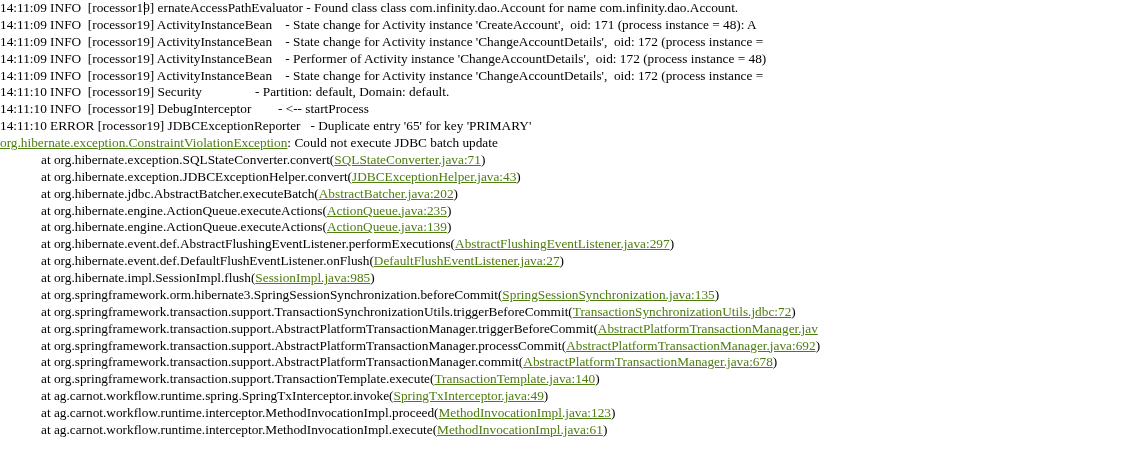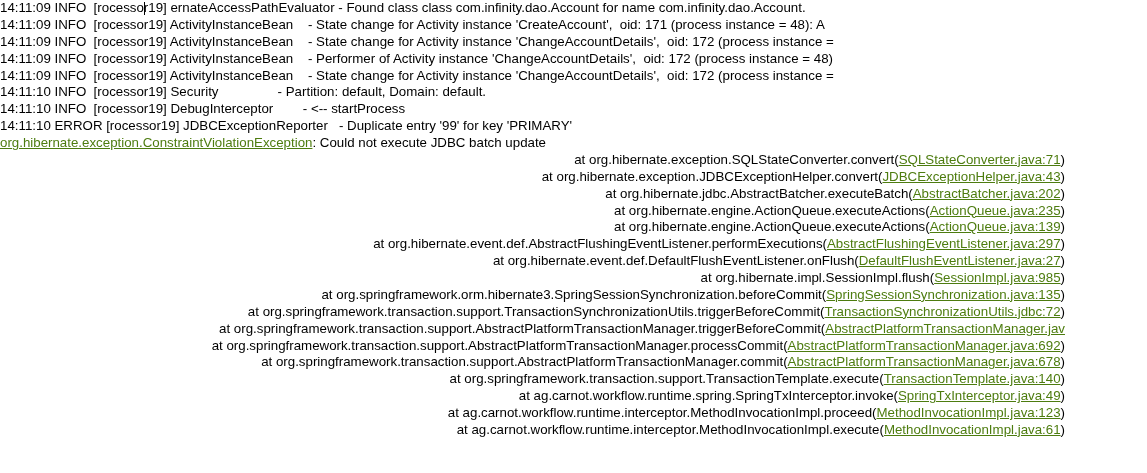--- a/index.html
+++ b/index.html
@@ -2,44 +2,44 @@
 <html><head>
 <meta charset="utf-8">
 <style>
   html,body{margin:0;padding:0;background:#ffffff;}
   #console{
     position:relative;
     width:1065px;height:473px;
     overflow:hidden;
     background:#ffffff;
     color:#000000;
-    font-family:Liberation Sans, sans-serif;
+    font-family:Liberation Serif, serif;
     font-size:13.3px;
     line-height:16.89px;
   }
   .line{white-space:pre;height:16.89px;}
-  .stack{padding-left:57px;text-align:right;}
+  .stack{padding-left:41px;}
   .loc,.exc-link{color:#4d7c0f;text-decoration:underline;cursor:pointer;}
   #caret{
     position:absolute;left:144px;top:2px;width:1px;height:13px;
     background:#000000;
   }
 </style>
 </head>
 <body>
 
 <div id="console">
   <div class="line">14:11:09 INFO  [rocessor19] ernateAccessPathEvaluator - Found class class com.infinity.dao.Account for name com.infinity.dao.Account.</div>
   <div class="line">14:11:09 INFO  [rocessor19] ActivityInstanceBean    - State change for Activity instance 'CreateAccount',  oid: 171 (process instance = 48): A</div>
   <div class="line">14:11:09 INFO  [rocessor19] ActivityInstanceBean    - State change for Activity instance 'ChangeAccountDetails',  oid: 172 (process instance = </div>
   <div class="line">14:11:09 INFO  [rocessor19] ActivityInstanceBean    - Performer of Activity instance 'ChangeAccountDetails',  oid: 172 (process instance = 48)</div>
   <div class="line">14:11:09 INFO  [rocessor19] ActivityInstanceBean    - State change for Activity instance 'ChangeAccountDetails',  oid: 172 (process instance = </div>
   <div class="line">14:11:10 INFO  [rocessor19] Security                - Partition: default, Domain: default.</div>
   <div class="line">14:11:10 INFO  [rocessor19] DebugInterceptor        - &lt;-- startProcess</div>
-  <div class="line">14:11:10 ERROR [rocessor19] JDBCExceptionReporter   - Duplicate entry '99' for key 'PRIMARY'</div>
+  <div class="line">14:11:10 ERROR [rocessor19] JDBCExceptionReporter   - Duplicate entry '65' for key 'PRIMARY'</div>
 
   <div class="line"><a class="exc-link">org.hibernate.exception.ConstraintViolationException</a><span>: Could not execute JDBC batch update</span></div>
 
   <div class="line stack"><span>at org.hibernate.exception.SQLStateConverter.convert(</span><a class="loc">SQLStateConverter.java:71</a><span>)</span></div>
   <div class="line stack"><span>at org.hibernate.exception.JDBCExceptionHelper.convert(</span><a class="loc">JDBCExceptionHelper.java:43</a><span>)</span></div>
   <div class="line stack"><span>at org.hibernate.jdbc.AbstractBatcher.executeBatch(</span><a class="loc">AbstractBatcher.java:202</a><span>)</span></div>
   <div class="line stack"><span>at org.hibernate.engine.ActionQueue.executeActions(</span><a class="loc">ActionQueue.java:235</a><span>)</span></div>
   <div class="line stack"><span>at org.hibernate.engine.ActionQueue.executeActions(</span><a class="loc">ActionQueue.java:139</a><span>)</span></div>
   <div class="line stack"><span>at org.hibernate.event.def.AbstractFlushingEventListener.performExecutions(</span><a class="loc">AbstractFlushingEventListener.java:297</a><span>)</span></div>
   <div class="line stack"><span>at org.hibernate.event.def.DefaultFlushEventListener.onFlush(</span><a class="loc">DefaultFlushEventListener.java:27</a><span>)</span></div>

